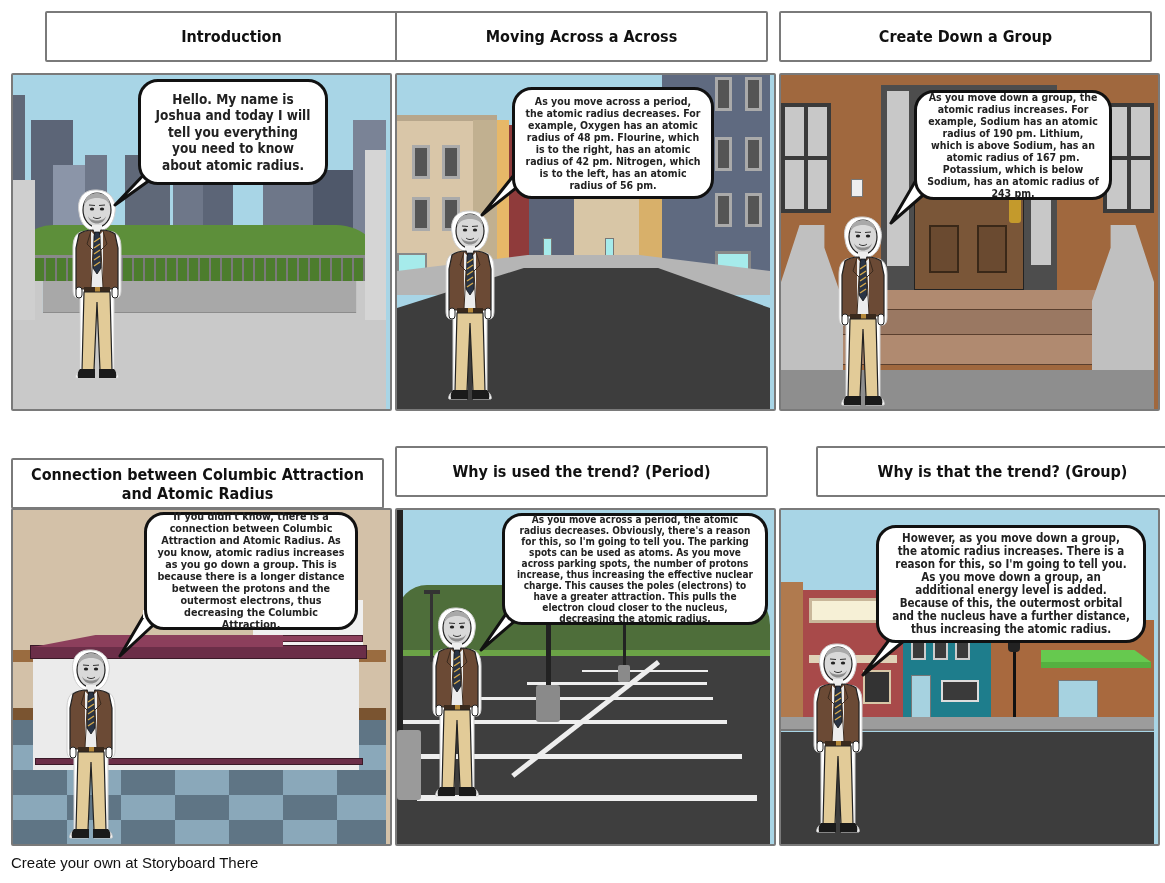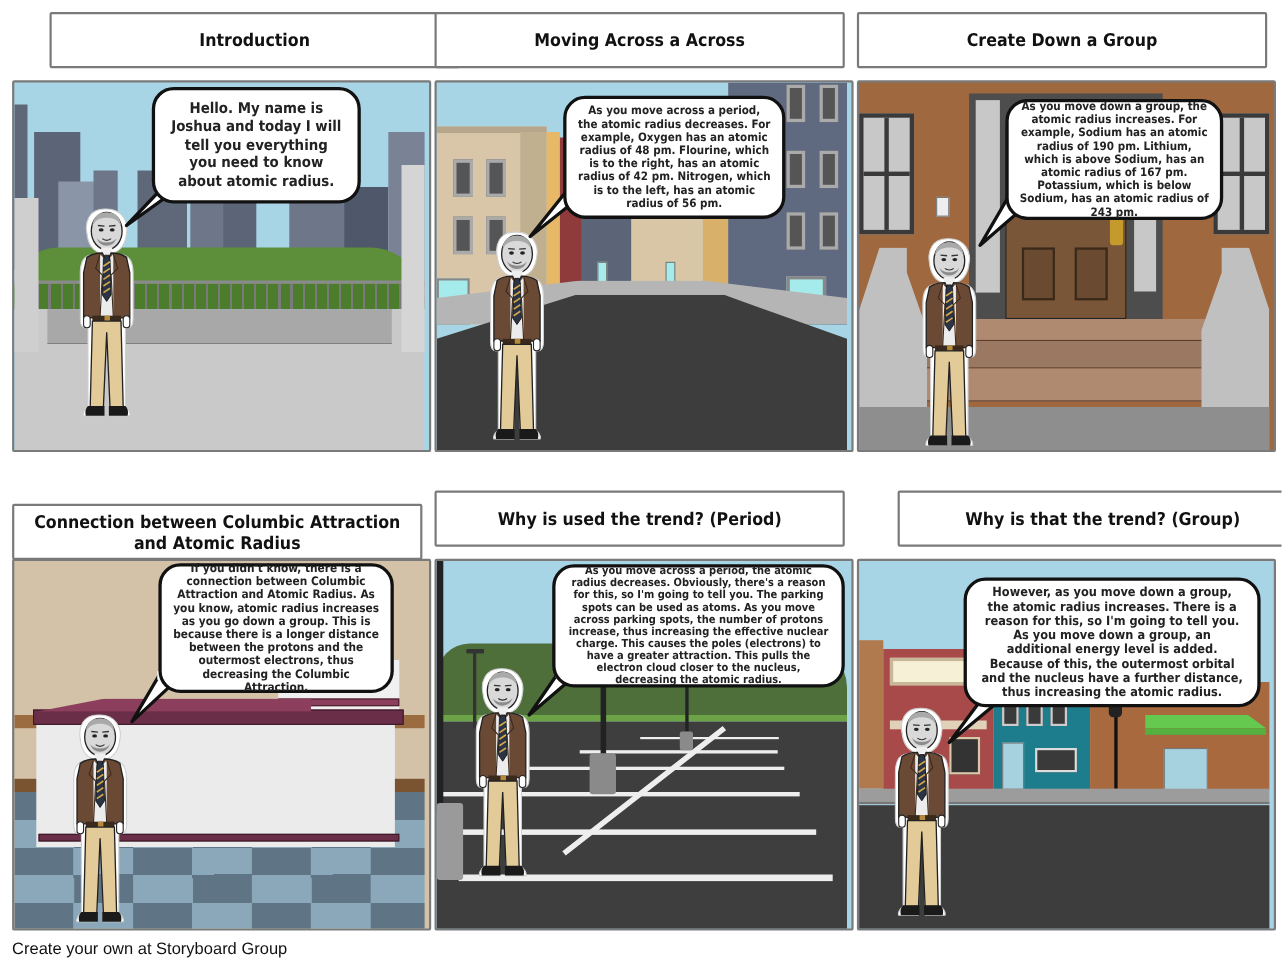--- a/index.html
+++ b/index.html
@@ -257,13 +257,13 @@
     <path d="M45 0 L4 55 L58 10 Z" fill="#fff" stroke="#111" stroke-width="3" stroke-linejoin="round"></path>
     <rect x="40" y="0" width="22" height="10" fill="#fff"></rect>
   </svg>
   <div class="bubble" style="left:95px; top:15px; width:270px; height:118px; font-size:11.5px; line-height:13px; padding:6px 12px;">However, as you move down a group, the atomic radius increases. There is a reason for this, so I'm going to tell you. As you move down a group, an additional energy level is added. Because of this, the outermost orbital and the nucleus have a further distance, thus increasing the atomic radius.</div>
 
   <svg class="character" style="left:31px; top:132px;" width="52" height="192" viewBox="0 0 52 192">
       <use href="#joshua"></use>
     </svg>
 </div>
 
-<div class="footer">Create your own at Storyboard Group</div>
+<div class="footer">Create your own at Storyboard There</div>
 
 </body></html>

